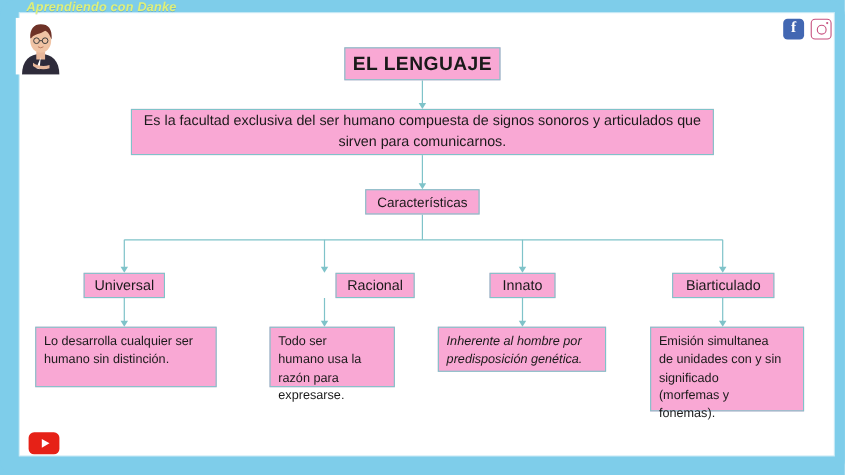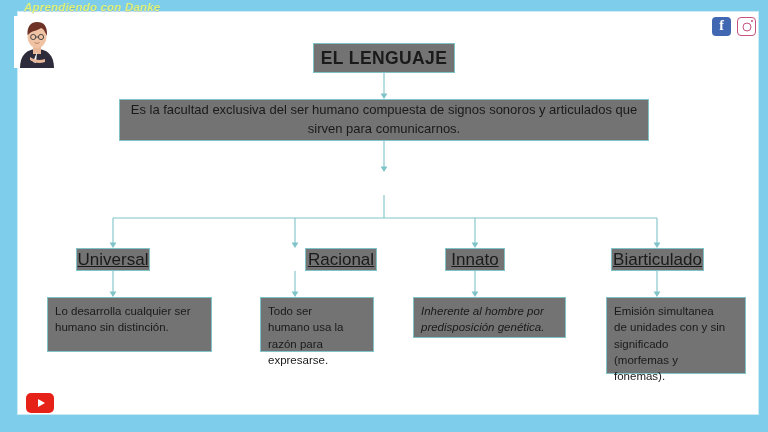--- a/index.html
+++ b/index.html
@@ -146,21 +146,21 @@
   .lines {
     position: absolute;
     left: 0;
     top: 0;
   }
 
   .node {
     position: absolute;
     box-sizing: border-box;
     border: 1.1px solid #7fc3c9;
-    background: #737373;
+    background: #f9a8d4;
     color: #1a1a1a;
     display: flex;
     align-items: center;
     justify-content: center;
     text-align: center;
   }
 
   
   .n-title {
     left: 313px;
@@ -189,38 +189,36 @@
     top: 172px;
     width: 104px;
     height: 23px;
     font-size: 12.3px;
   }
 
   
   .n-cat {
     top: 248px;
     height: 23px;
-    font-size: 17px;
-    text-decoration: underline;
+    font-size: 13px;
   }
   .n-cat.c0 { left: 76px;  width: 74px; }
   .n-cat.c1 { left: 259px; width: 72px; margin-left: 46px; }
   .n-cat.c2 { left: 445px; width: 60px; }
   .n-cat.c3 { left: 611px; width: 93px; }
 
   
   .n-desc {
     top: 297px;
     font-size: 11.5px;
     line-height: 1.42;
     text-align: left;
     justify-content: flex-start;
     align-items: flex-start;
     padding: 5px 19px 4px 7px;
-    margin-left: 15px;
   }
   .n-desc.d0 { left: 32px;  width: 165px; height: 55px; }
   .n-desc.d1 { left: 245px; width: 114px; height: 55px; }
   .n-desc.d2 { left: 398px; width: 153px; height: 41px; font-style: italic; }
   .n-desc.d3 { left: 591px; width: 140px; height: 77px; }
 </style>
 </head>
 <body>
 
 <div id="screen">
@@ -288,20 +286,21 @@
         <polygon points="295,297 291.6,291.6 298.4,291.6"></polygon>
         <polygon points="475,297 471.6,291.6 478.4,291.6"></polygon>
         <polygon points="657,297 653.6,291.6 660.4,291.6"></polygon>
       </g>
     </svg>
 
     <div class="node n-title">EL LENGUAJE</div>
 
     <div class="node n-def">Es la facultad exclusiva del ser humano compuesta de signos sonoros y articulados que sirven para comunicarnos.</div>
 
+    <div class="node n-char">Características</div>
 
     <div class="node n-cat c0">Universal</div>
     <div class="node n-cat c1">Racional</div>
     <div class="node n-cat c3">Biarticulado</div>
     <div class="node n-cat c2">Innato</div>
 
     <div class="node n-desc d0">Lo desarrolla cualquier ser humano sin distinción.</div>
     <div class="node n-desc d1">Todo ser humano usa la razón para expresarse.</div>
     <div class="node n-desc d2">Inherente al hombre por predisposición genética.</div>
     <div class="node n-desc d3">Emisión simultanea de unidades con y sin significado (morfemas y fonemas).</div>

